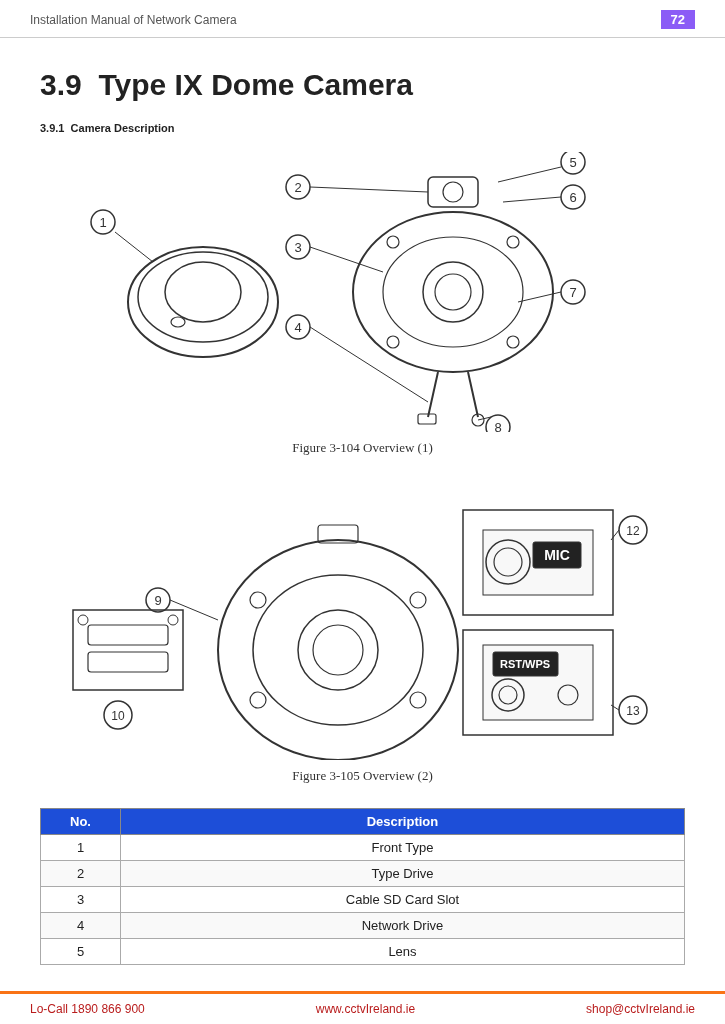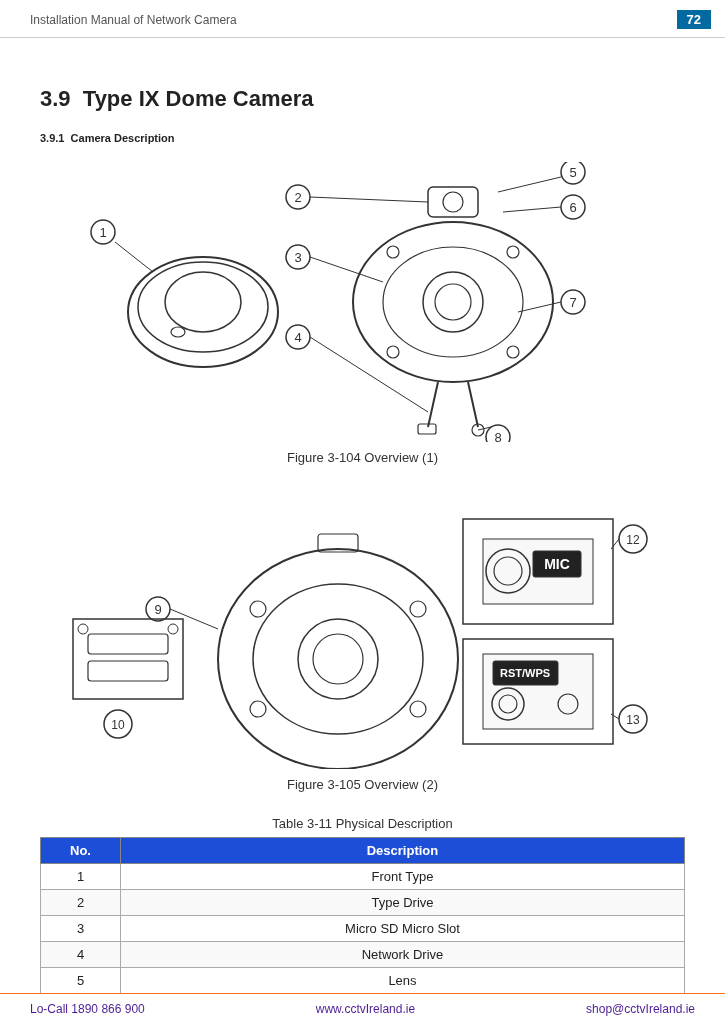--- a/index.html
+++ b/index.html
@@ -11,66 +11,67 @@
       font-size: 13px;
       color: #222;
       position: relative;
     }
 
     
     .page-header {
       display: flex;
       justify-content: space-between;
       align-items: center;
-      padding: 10px 14px 8px 30px;
+      padding: 10px 30px 8px 30px;
       border-bottom: 1px solid #ccc;
     }
     .page-header-title {
       font-size: 12px;
       color: #555;
     }
     .page-number {
-      background: #0369a1;
+      background: #8b5cf6;
       color: #fff;
       padding: 2px 10px;
       font-size: 13px;
       font-weight: bold;
     }
 
     
     .content {
       padding: 20px 40px 20px 40px;
     }
 
     
     .section-title {
-      font-size: 22px;
+      font-size: 30px;
       font-weight: bold;
       margin-bottom: 20px;
-      margin-top: 28px;
+      margin-top: 10px;
     }
     .subsection-title {
       font-size: 11px;
       font-weight: bold;
       margin-bottom: 18px;
     }
 
     
     .diagram-container {
       display: flex;
       flex-direction: column;
       align-items: center;
       margin-bottom: 10px;
     }
 
     .diagram-caption {
       text-align: center;
       font-size: 13px;
       margin: 8px 0 14px 0;
       color: #333;
+      font-family: Liberation Serif, serif;
     }
 
     
     svg {
       display: block;
     }
 
     
     .table-caption {
       text-align: center;
@@ -109,26 +110,26 @@
 
     td.col-no { width: 80px; }
     td.col-desc { }
 
     
     .page-footer {
       position: absolute;
       bottom: 0;
       left: 0;
       right: 0;
-      border-top: 1px solid #f97316;
+      border-top: 3px solid #f97316;
       display: flex;
       justify-content: space-between;
       padding: 8px 30px;
       font-size: 12px;
-      color: #4c1d95;
+      color: #b91c1c;
     }
   </style>
 </head>
 <body>
 
 <div class="page-header">
   <span class="page-header-title">Installation Manual of Network Camera</span>
   <span class="page-number">72</span>
 </div>
 
@@ -283,41 +284,40 @@
 
         <circle cx="170" cy="80" r="14" fill="none" stroke="#333" stroke-width="1.5"></circle>
         <text x="170" y="85" text-anchor="middle" font-size="12" fill="#333">13</text>
         <line x1="156" y1="80" x2="148" y2="75" stroke="#333" stroke-width="1"></line>
       </g>
 
     </svg>
     <div class="diagram-caption">Figure 3-105 Overview (2)</div>
   </div>
 
-  <div class="table-caption">Table 3-11 Physical Description</div>
 
   <table>
     <thead>
       <tr>
         <th class="col-no">No.</th>
         <th class="col-desc">Description</th>
       </tr>
     </thead>
     <tbody id="table-body">
     <tr>
           <td class="col-no">1</td>
           <td class="col-desc">Front Type</td>
         </tr>
         <tr>
           <td class="col-no">2</td>
           <td class="col-desc">Type Drive</td>
         </tr>
         <tr>
           <td class="col-no">3</td>
-          <td class="col-desc">Micro SD Micro Slot</td>
+          <td class="col-desc">Cable SD Card Slot</td>
         </tr>
         <tr>
           <td class="col-no">4</td>
           <td class="col-desc">Network Drive</td>
         </tr>
         <tr>
           <td class="col-no">5</td>
           <td class="col-desc">Lens</td>
         </tr>
       </tbody>

